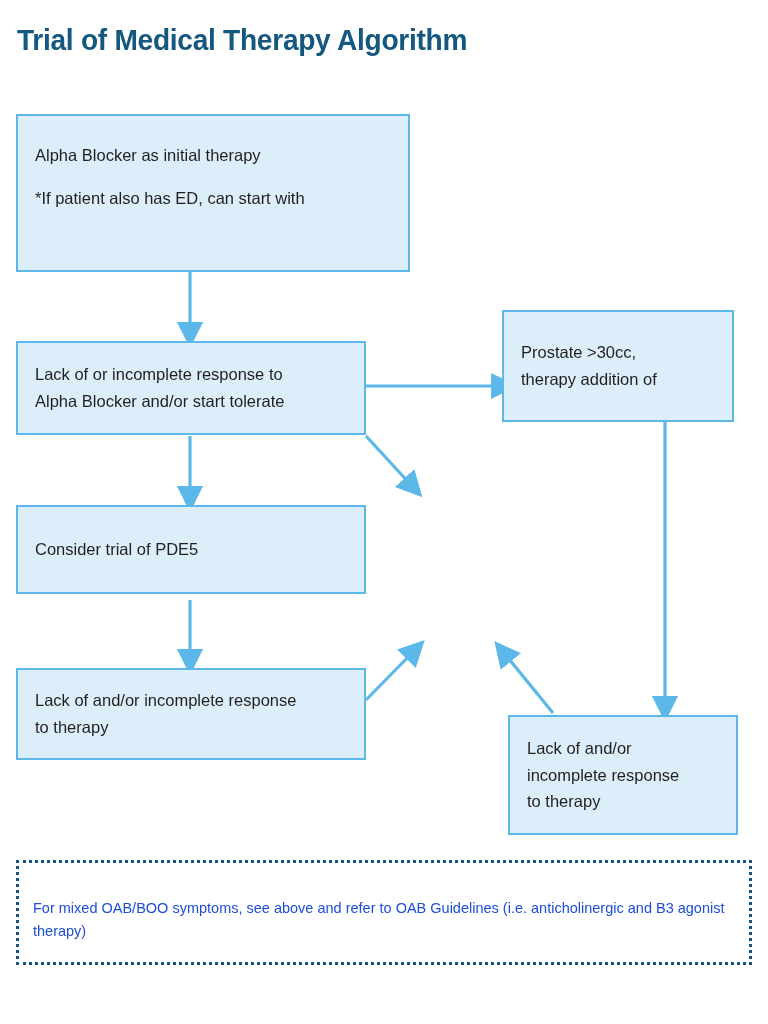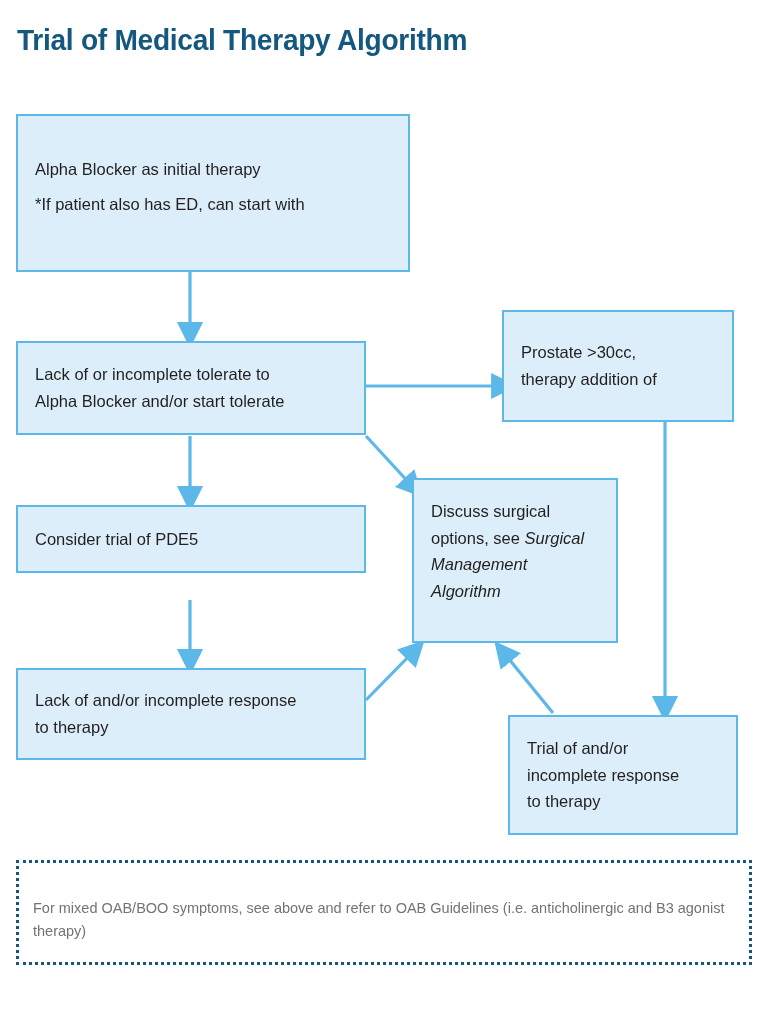--- a/index.html
+++ b/index.html
@@ -61,27 +61,27 @@
   }
   .node .node-text .line {
     display: block;
     white-space: nowrap;
   }
   .ital {
     font-style: italic;
   }
   
   #node-alpha-blocker   { left: 16px;  top: 114px; width: 394px; height: 158px; align-items: flex-start; }
-  #node-alpha-blocker .node-text { padding-top: 40px; }
-  #node-alpha-blocker .line + .line { margin-top: 8px; }
+  #node-alpha-blocker .node-text { padding-top: 26px; }
+  #node-alpha-blocker .line + .line { margin-top: 16px; }
   #node-lack-alpha      { left: 16px;  top: 341px; width: 350px; height: 94px;  }
   #node-prostate        { left: 502px; top: 310px; width: 232px; height: 112px; }
   #node-discuss-surgical{ left: 412px; top: 478px; width: 206px; height: 165px; align-items: flex-start; }
   #node-discuss-surgical .node-text { padding-top: 18px; }
-  #node-consider-pde5   { left: 16px;  top: 505px; width: 350px; height: 68px;  }
+  #node-consider-pde5   { left: 16px;  top: 505px; width: 350px; height: 89px;  }
   #node-lack-therapy-left  { left: 16px;  top: 668px; width: 350px; height: 92px; }
   #node-lack-therapy-right { left: 508px; top: 715px; width: 230px; height: 120px; }
 
   .footnote {
     position: absolute;
     left: 16px;
     top: 860px;
     width: 736px;
     height: 105px;
     box-sizing: border-box;
@@ -89,21 +89,21 @@
     background: #ffffff;
     z-index: 2;
   }
   .footnote-text {
     position: absolute;
     left: 14px;
     top: 34px;
     width: 700px;
     font-size: 14.5px;
     line-height: 1.62;
-    color: #737373;
+    color: #1d4ed8;
     font-stretch: condensed;
   }
 </style>
 </head>
 <body>
 
 <div id="canvas">
 
   <div class="page-title">Trial of Medical Therapy Algorithm</div>
 
@@ -133,57 +133,49 @@
 
   <div class="node" id="node-alpha-blocker">
     <div class="node-text">
       <span class="line">Alpha Blocker as initial therapy</span>
       <span class="line">*If patient also has ED, can start with</span>
     </div>
   </div>
 
   <div class="node" id="node-lack-alpha">
     <div class="node-text">
-      <span class="line">Lack of or incomplete tolerate to</span>
+      <span class="line">Lack of or incomplete response to</span>
       <span class="line">Alpha Blocker and/or start tolerate</span>
     </div>
   </div>
 
   <div class="node" id="node-prostate">
     <div class="node-text">
       <span class="line">Prostate &gt;30cc,</span>
       <span class="line">therapy addition of</span>
     </div>
   </div>
 
-  <div class="node" id="node-discuss-surgical">
-    <div class="node-text">
-      <span class="line">Discuss surgical</span>
-      <span class="line"><span>options, see </span><span class="ital">Surgical</span></span>
-      <span class="line ital">Management</span>
-      <span class="line ital">Algorithm</span>
-    </div>
-  </div>
 
   <div class="node" id="node-consider-pde5">
     <div class="node-text">
       <span class="line">Consider trial of PDE5</span>
     </div>
   </div>
 
   <div class="node" id="node-lack-therapy-left">
     <div class="node-text">
       <span class="line">Lack of and/or incomplete response</span>
       <span class="line">to therapy</span>
     </div>
   </div>
 
   <div class="node" id="node-lack-therapy-right">
     <div class="node-text">
-      <span class="line">Trial of and/or</span>
+      <span class="line">Lack of and/or</span>
       <span class="line">incomplete response</span>
       <span class="line">to therapy</span>
     </div>
   </div>
 
   <div class="footnote">
     <div class="footnote-text">For mixed OAB/BOO symptoms, see above and refer to OAB Guidelines (i.e. anticholinergic and B3 agonist therapy)</div>
   </div>
 
 </div>

